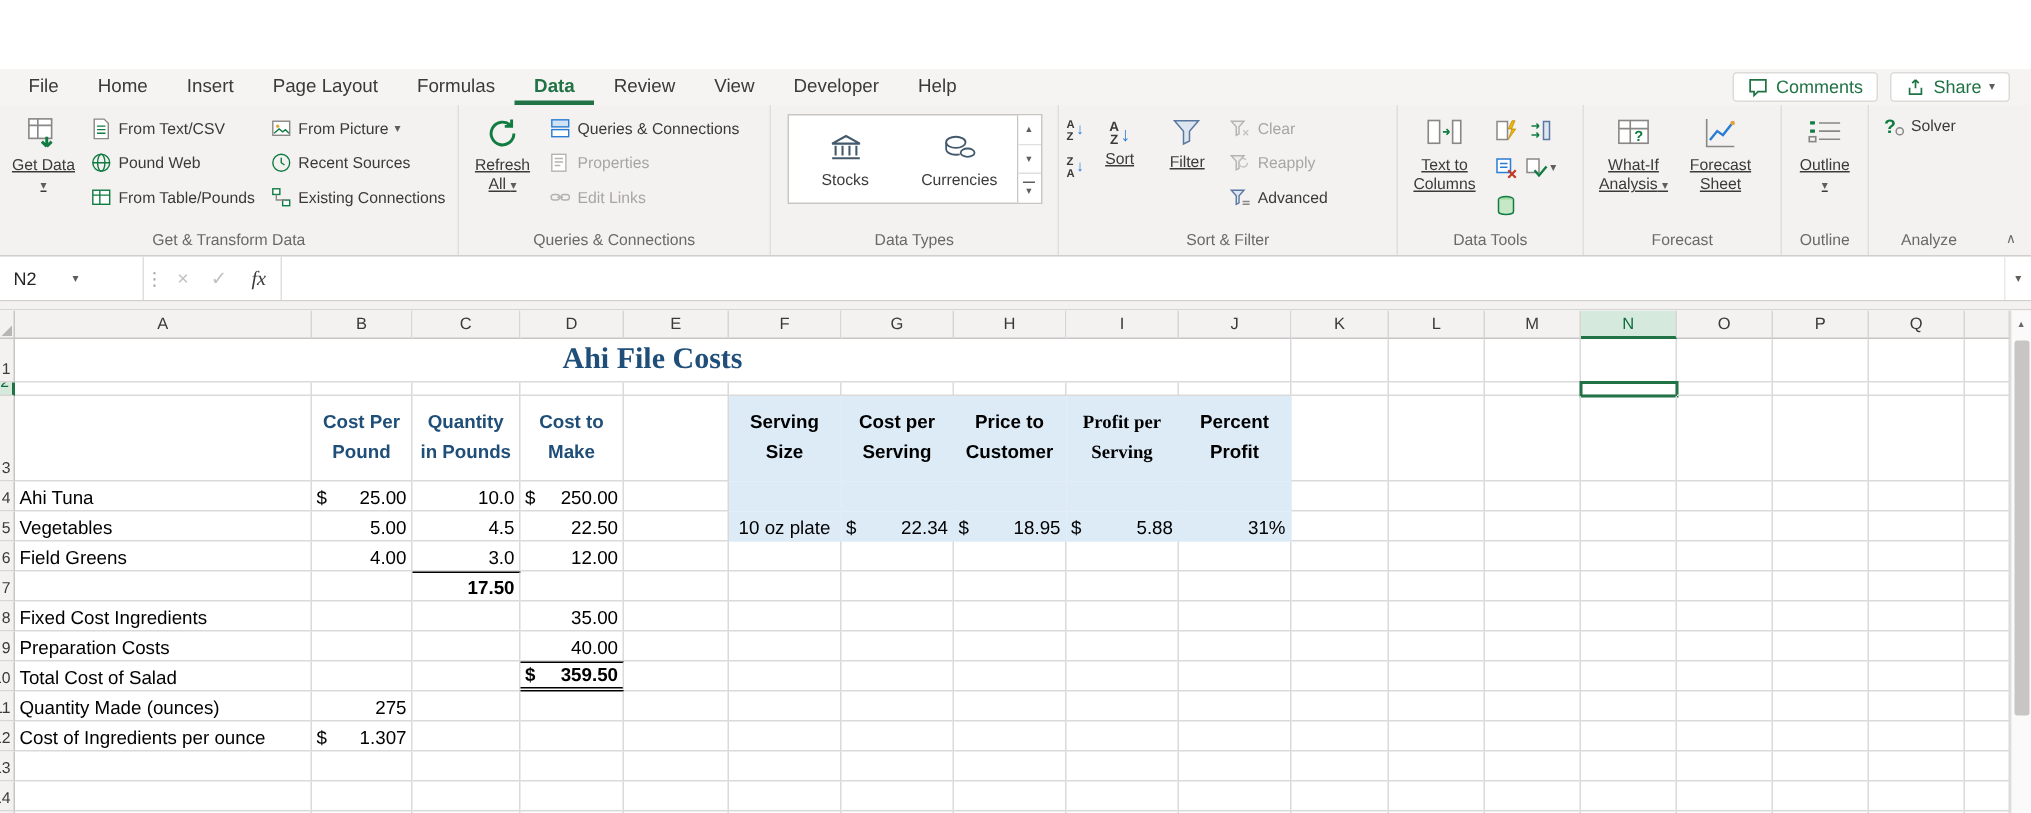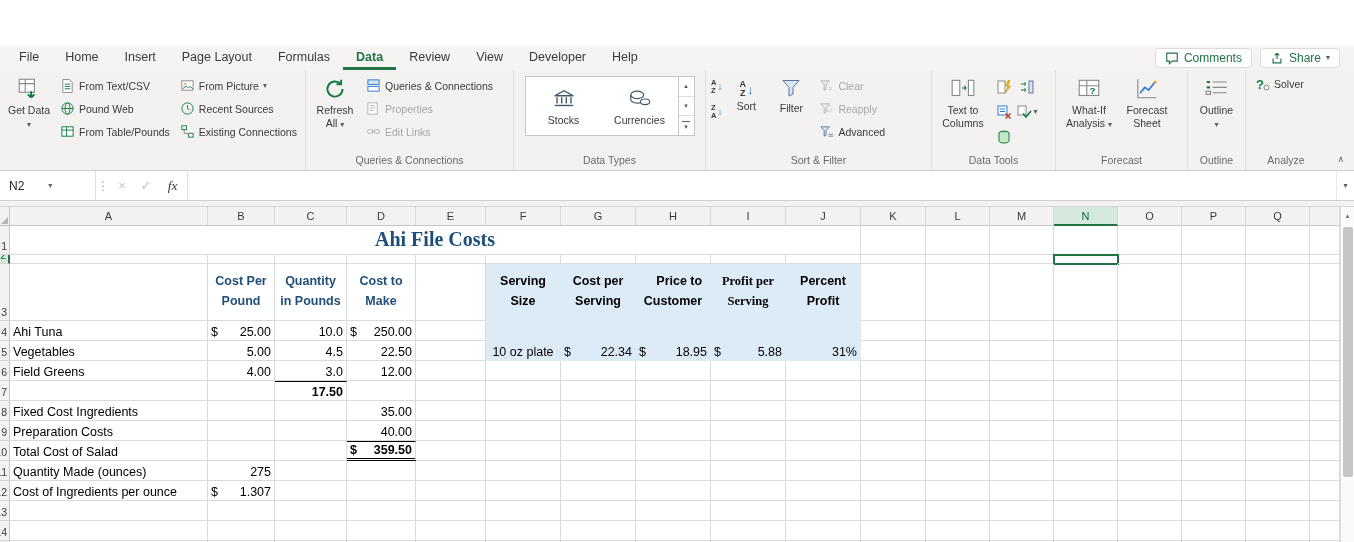--- a/index.html
+++ b/index.html
@@ -19,21 +19,21 @@
   .caret { font-size:8px; color:#5f5e5c; line-height:1; }
 
   
   .ribbon { height:101px; background:#f3f2f1; border-bottom:1px solid #d1cfcd; display:flex;
     position:relative; }
   .rgroup { display:flex; flex-direction:column; border-right:1px solid #e1dfdd; flex:none; }
   .rg-items { flex:1; display:flex; align-items:flex-start; padding:3px 5px 0 5px; gap:4px; }
   .rg-label { text-align:center; font-size:10.5px; color:#6a6967; padding:1px 2px 4px 2px; white-space:nowrap; }
   .bigbtn { width:48px; display:flex; flex-direction:column; align-items:center; text-align:center;
     font-size:10.5px; color:#3b3a39; gap:2px; padding-top:3px; line-height:1.25; }
-  .bigbtn .lbl { max-width:54px; }
+  .bigbtn .lbl { max-width:54px;text-decoration:underline; }
   .smallcol { display:flex; flex-direction:column; justify-content:flex-start; gap:2px; padding-top:2px; }
   .smallbtn { display:flex; align-items:center; gap:4px; font-size:10.5px; height:21px;
     color:#3b3a39; padding:0 3px; white-space:nowrap; }
   .smallbtn.disabled, .smallbtn.disabled .caret { color:#a8a6a4; }
   .icn { flex:none; display:inline-flex; }
 
   .gallery { background:#fff; border:1px solid #c8c6c4; display:flex; height:60px; margin-top:3px; }
   .gal-item { width:76px; display:flex; flex-direction:column; align-items:center; justify-content:center;
     gap:3px; font-size:10.5px; color:#3b3a39; }
   .gal-scroll { width:16px; border-left:1px solid #c8c6c4; display:flex; flex-direction:column; }
@@ -213,20 +213,21 @@
                 <svg width="15" height="15" viewBox="0 0 16 16">
                   <rect x="2" y="2" width="5" height="4" fill="#fff" stroke="#107c41"></rect>
                   <rect x="9" y="10" width="5" height="4" fill="#fff" stroke="#107c41"></rect>
                   <path d="M4.5 6v4h7" fill="none" stroke="#8a8886"></path>
                 </svg>
               </span>
             <span>Existing Connections</span>
           </div>
         </div>
       </div>
+      <div class="rg-label">Get &amp; Transform Data</div>
     </div>
 
     <div class="rgroup" style="width:208px">
       <div class="rg-items">
         <div class="bigbtn">
           <span class="icn">
             <svg width="26" height="26" viewBox="0 0 24 24">
                 <path d="M19 12a7 7 0 1 1-2-4.9" fill="none" stroke="#107c41" stroke-width="1.8"></path>
                 <path d="M17.6 3.4v4.2h-4.2" fill="none" stroke="#107c41" stroke-width="1.8"></path>
               </svg>
@@ -582,21 +583,21 @@
 Pound</div>
           <div class="cell c-hdr c-blue" style="width: 72px;">Quantity
 in Pounds</div>
           <div class="cell c-hdr c-blue" style="width: 69px;">Cost to
 Make</div>
           <div class="cell" style="width: 70px;"></div>
           <div class="cell c-hdr c-fill" style="width: 75px;">Serving
 Size</div>
           <div class="cell c-hdr c-fill" style="width: 75px;">Cost per
 Serving</div>
-          <div class="cell c-hdr c-fill" style="width: 75px; text-align: right;">Price to
+          <div class="cell c-hdr c-fill" style="width: 75px;">Price to
 Customer</div>
           <div class="cell c-hdr c-fill" style="width: 75px; font-family: Liberation Serif, serif;">Profit per
 Serving</div>
           <div class="cell c-hdr c-fill" style="width: 75px;">Percent
 Profit</div>
           <div class="cell" style="width: 65px;"></div>
           <div class="cell" style="width: 64px;"></div>
           <div class="cell" style="width: 64px;"></div>
           <div class="cell" style="width: 64px;"></div>
           <div class="cell" style="width: 64px;"></div>

